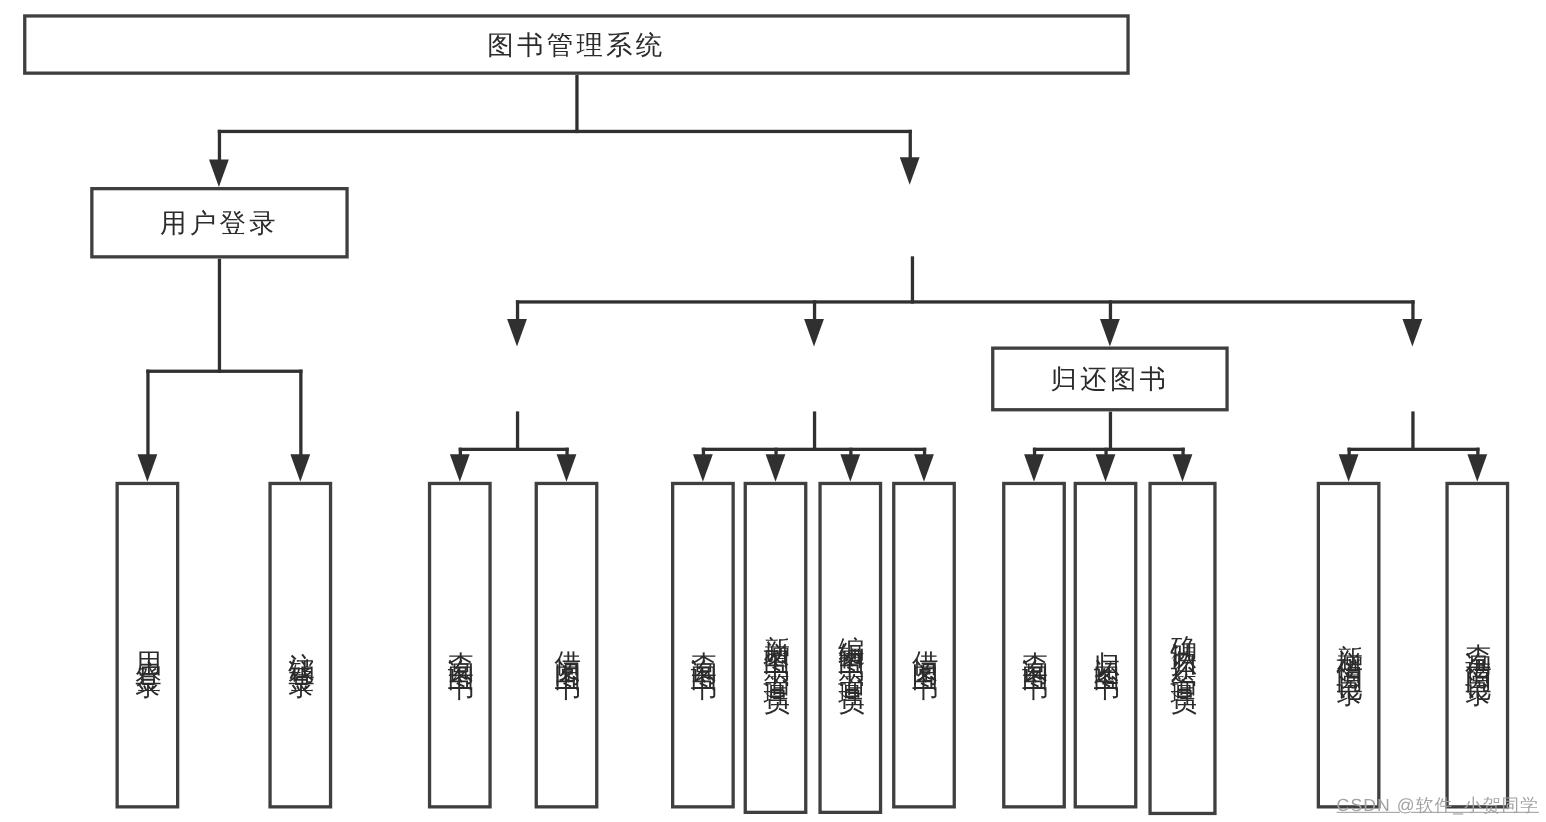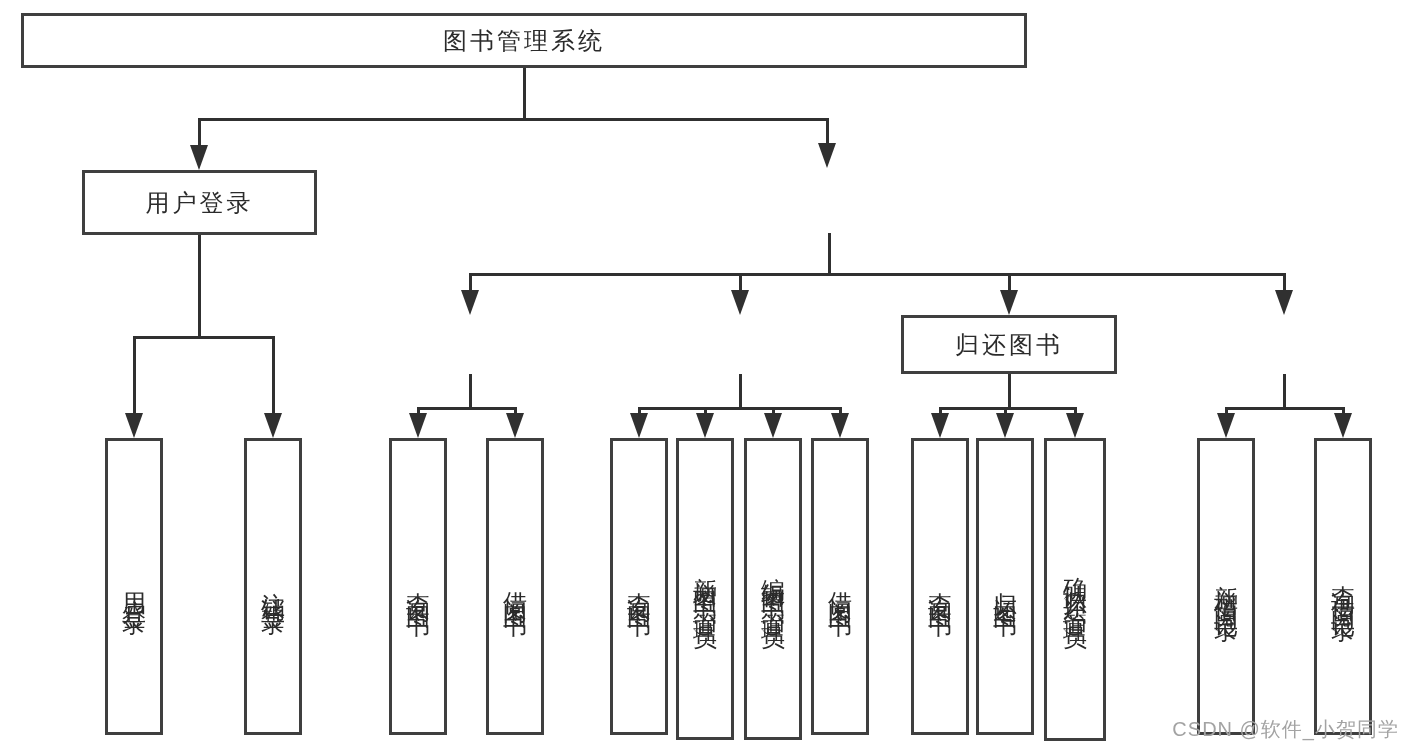--- a/index.html
+++ b/index.html
@@ -24,22 +24,22 @@
   .vl { position:absolute; width:3px; background:var(--line,#303030); }
   .hl { position:absolute; height:3px; background:var(--line,#303030); }
   .arrow {
     position:absolute; width:0; height:0;
     border-left:9px solid transparent;
     border-right:9px solid transparent;
     border-top:25px solid var(--line,#303030);
   }
   .watermark {
     position:absolute; right:6px; bottom:4px;
-    font-size:20px; letter-spacing:1px;
-    color:var(--watermark,#a3a3a3); white-space:nowrap;
+    font-size:16px; letter-spacing:1px;
+    color:var(--watermark,#a3a3a3); white-space:nowrap;text-decoration:underline;
   }
 </style>
 </head>
 <body>
 
 <div class="canvas" id="canvas" style="--line: #303030; --box-border: #3f3f3f; --text: #2b2b2b; --bg: #ffffff; --watermark: #a3a3a3;">
 
   <div id="connectors">
       <div class="vl" style="left: 523px; top: 68px; height: 53px;"></div>
       <div class="hl" style="left: 198px; top: 118px; width: 631px;"></div>

